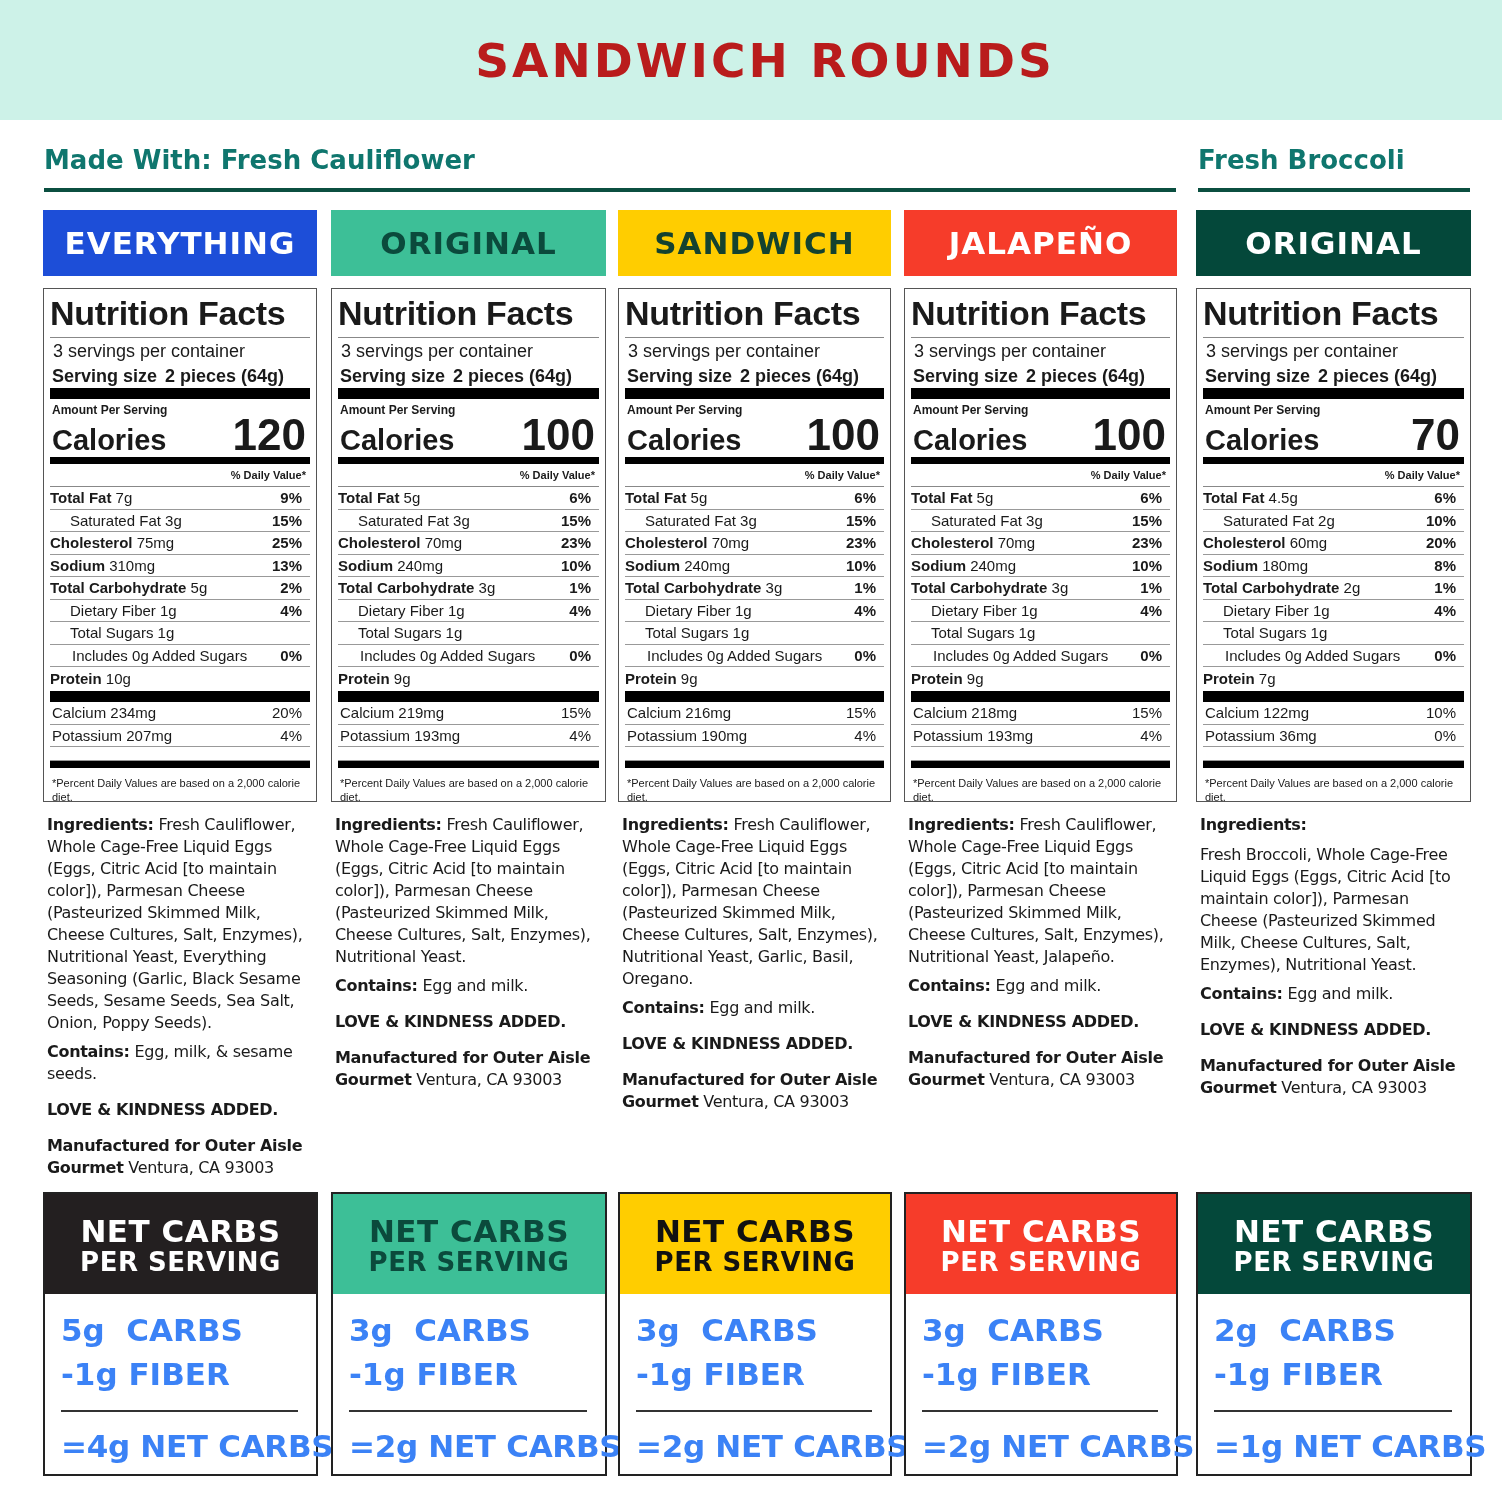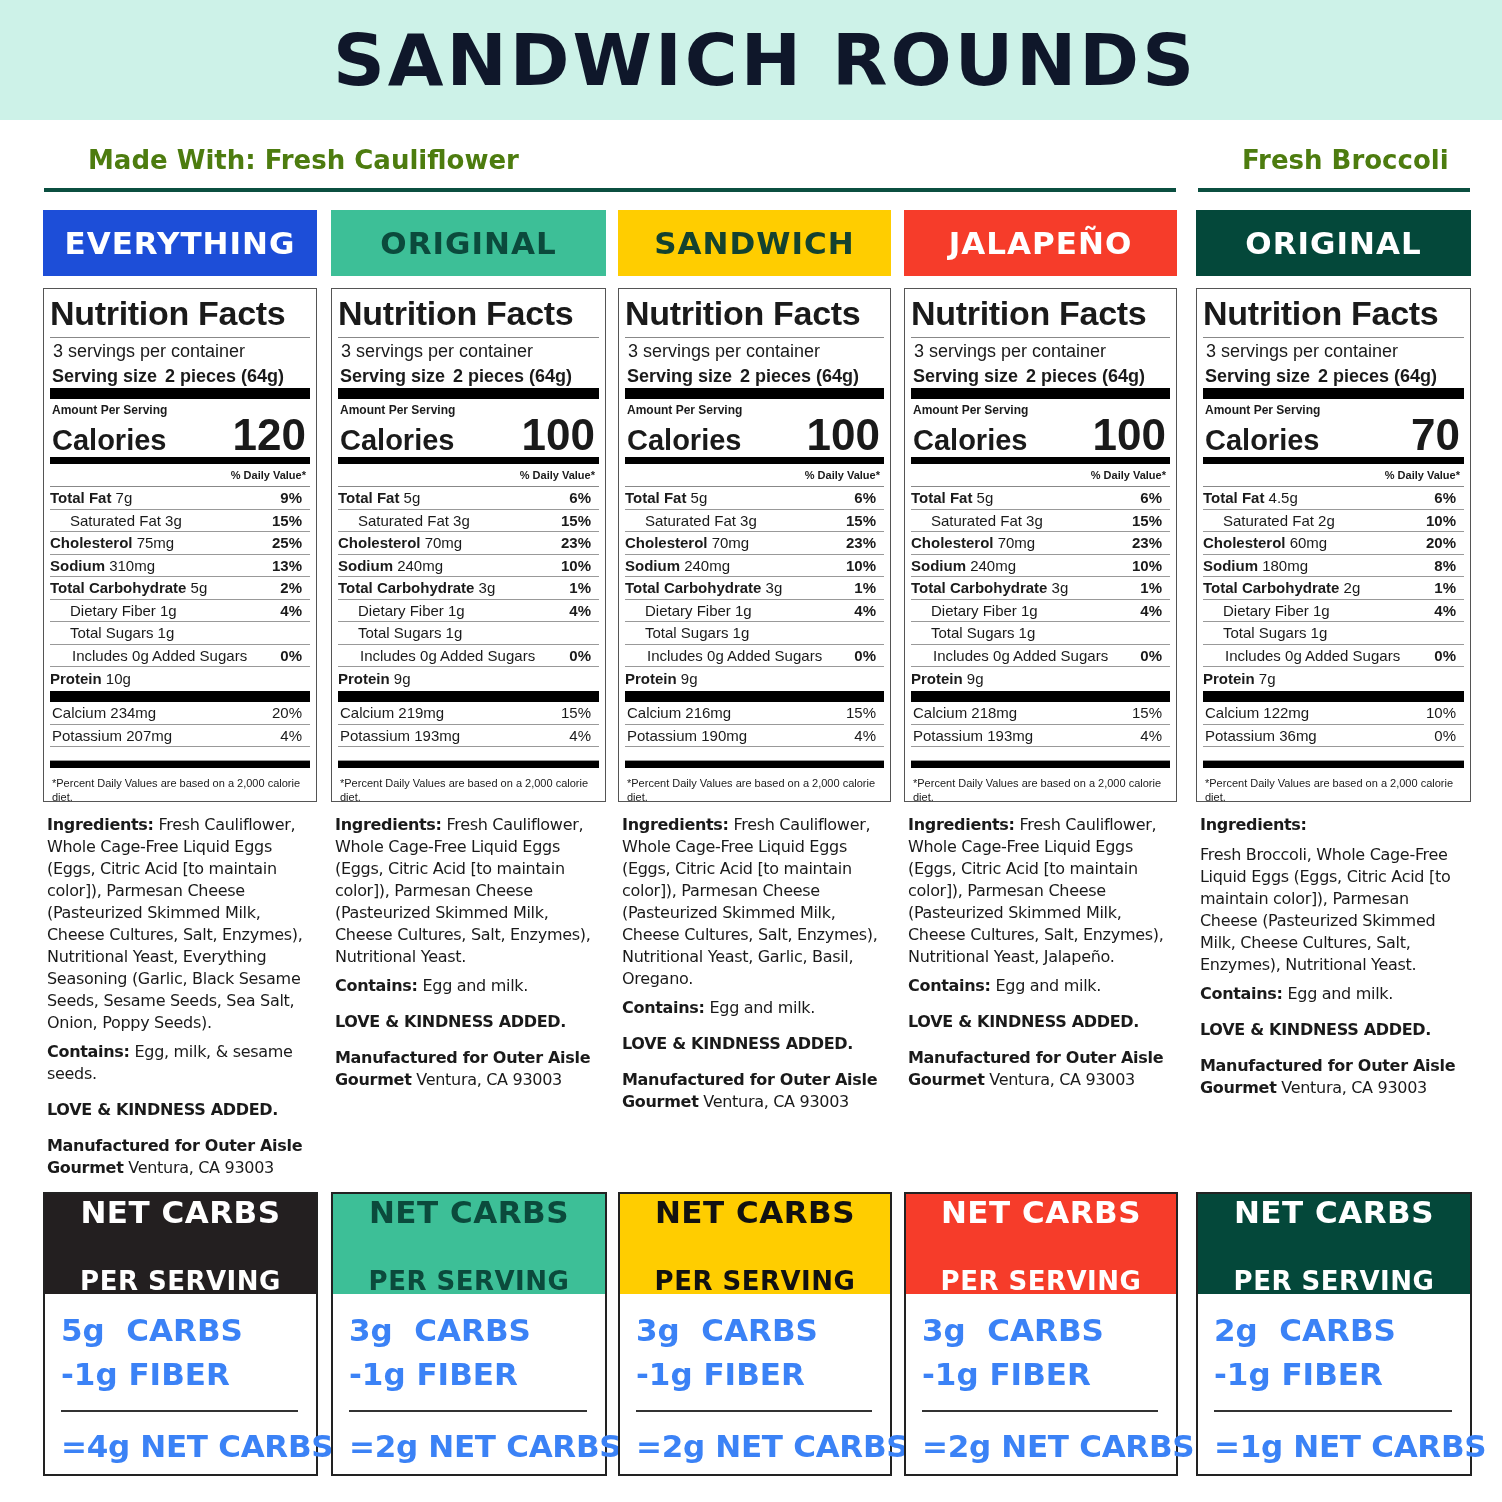--- a/index.html
+++ b/index.html
@@ -1,22 +1,22 @@
 <!DOCTYPE html>
 <html><head>
 <meta charset="utf-8">
 <style>
   * { box-sizing: border-box; margin: 0; padding: 0; }
   html, body { width: 1502px; height: 1502px; background: #ffffff; overflow: hidden; }
   body { position: relative; font-family: "Liberation Sans", sans-serif; color: #1a1a1a; }
 
   .banner { position: absolute; left: 0; top: 0; width: 1502px; height: 120px; background: #cdf2e8; display: flex; align-items: center; justify-content: center; }
-  .banner h1 { font-family: "DejaVu Sans", sans-serif; font-weight: bold; font-size: 72px; letter-spacing: 3px; color: #0f172a; margin-left: 28px; }
-
-  .section-label { position: absolute; top: 145px; font-family: "DejaVu Sans", sans-serif; font-weight: bold; font-size: 26px; color: #4d7c0f; margin-left: 44px; }
+  .banner h1 { font-family: "DejaVu Sans", sans-serif; font-weight: bold; font-size: 47px; letter-spacing: 3px; color: #b91c1c; margin-left: 28px; }
+
+  .section-label { position: absolute; top: 145px; font-family: "DejaVu Sans", sans-serif; font-weight: bold; font-size: 26px; color: #0f766e; }
   .section-rule { position: absolute; top: 188px; height: 4px; background: #0b4f40; }
 
   .col { position: absolute; top: 210px; }
   .flavor { height: 66px; display: flex; align-items: center; justify-content: center; font-family: "DejaVu Sans", sans-serif; font-weight: bold; font-size: 31px; letter-spacing: 1px; }
 
   .nf { margin-top: 12px; border: 1.5px solid #555; padding: 0 6px; height: 514px; background: #fff; }
   .nf-title { font-weight: bold; font-size: 34px; line-height: 48px; letter-spacing: -0.3px; white-space: nowrap; border-bottom: 1px solid #888; }
   .nf-servings { font-size: 18px; line-height: 26px; padding-left: 3px; }
   .nf-size { font-weight: bold; font-size: 18px; line-height: 24px; padding-left: 2px; display: flex; white-space: nowrap; }
   .nf-size span + span { margin-left: 8px; }
@@ -37,21 +37,21 @@
   .nf-row.mineral .pct { font-weight: normal; }
   .gap-blank { height: 14px; border-bottom: 1px solid #999; }
   .nf-foot { font-size: 11px; line-height: 14px; padding: 8px 4px 0 2px; }
 
   .ing { font-family: "DejaVu Sans", sans-serif; font-size: 16px; line-height: 22px; padding: 12px 4px 0 4px; color: #1a1a1a; letter-spacing: -0.3px; }
   .ing p { margin-bottom: 7px; }
   .ing b { font-weight: bold; }
   .ing .spaced { margin-top: 14px; }
 
   .nc { position: absolute; top: 1192px; height: 284px; border: 2px solid #222; background: #fff; }
-  .nc-head { height: 100px; display: flex; flex-direction: column; align-items: center; justify-content: space-between; font-family: "DejaVu Sans", sans-serif; font-weight: bold; }
+  .nc-head { height: 100px; display: flex; flex-direction: column; align-items: center; justify-content: center; font-family: "DejaVu Sans", sans-serif; font-weight: bold; }
   .nc-head .t1 { font-size: 31px; line-height: 36px; letter-spacing: 0.5px; }
   .nc-head .t2 { font-size: 26px; line-height: 26px; letter-spacing: 0.5px; }
   .nc-body { padding: 14px 16px 0 16px; font-family: "DejaVu Sans", sans-serif; font-weight: bold; color: #3b82f6; }
   .nc-line { font-size: 31px; line-height: 44px; white-space: nowrap; }
   .nc-rule { height: 2px; background: #333; margin: 14px 2px 14px 0; }
   .nc-total { font-size: 31px; line-height: 40px; white-space: nowrap; letter-spacing: -0.3px; }
 </style>
 </head>
 <body>
 

